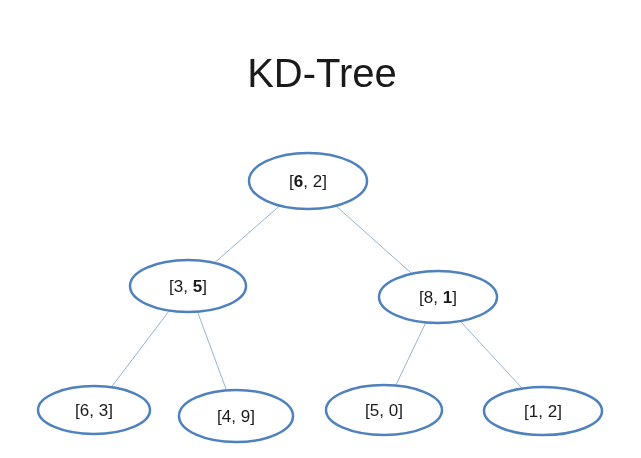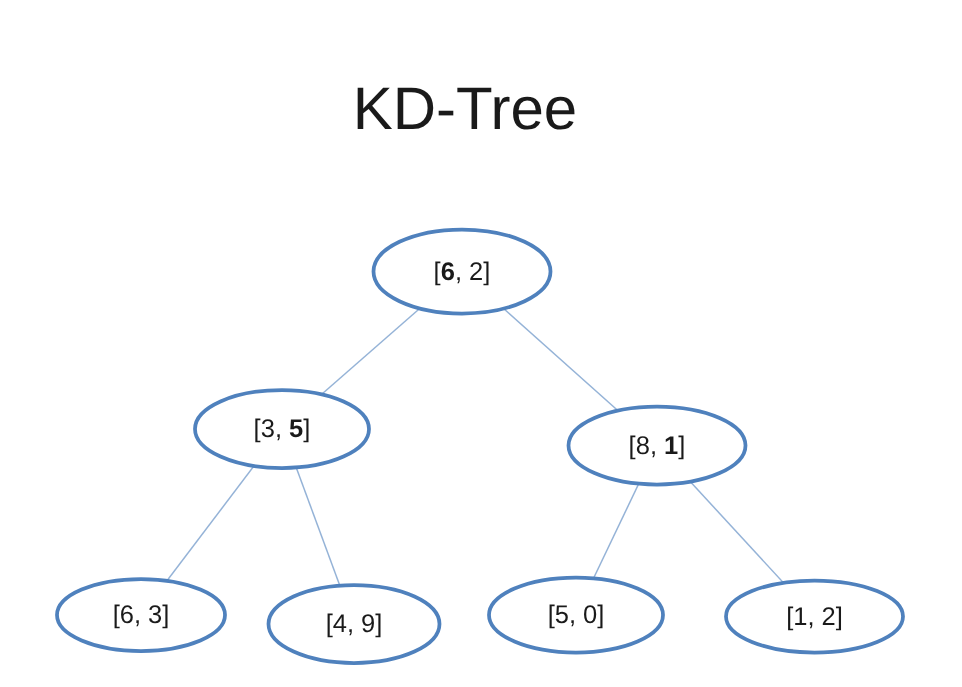--- a/index.html
+++ b/index.html
@@ -15,21 +15,21 @@
     font-family: "Liberation Sans", sans-serif;
   }
   .slide {
     position: absolute;
     inset: 0;
     background: #ffffff;
   }
   .slide-title {
     position: absolute;
     top: 22px;
-    left: 0;
+    left: 12px;
     width: 620px;
     text-align: center;
     font-size: 40px;
     line-height: 1.2;
     color: #1a1a1a;
     font-weight: 400;
     letter-spacing: 0px;
   }
   .diagram-svg {
     position: absolute;

